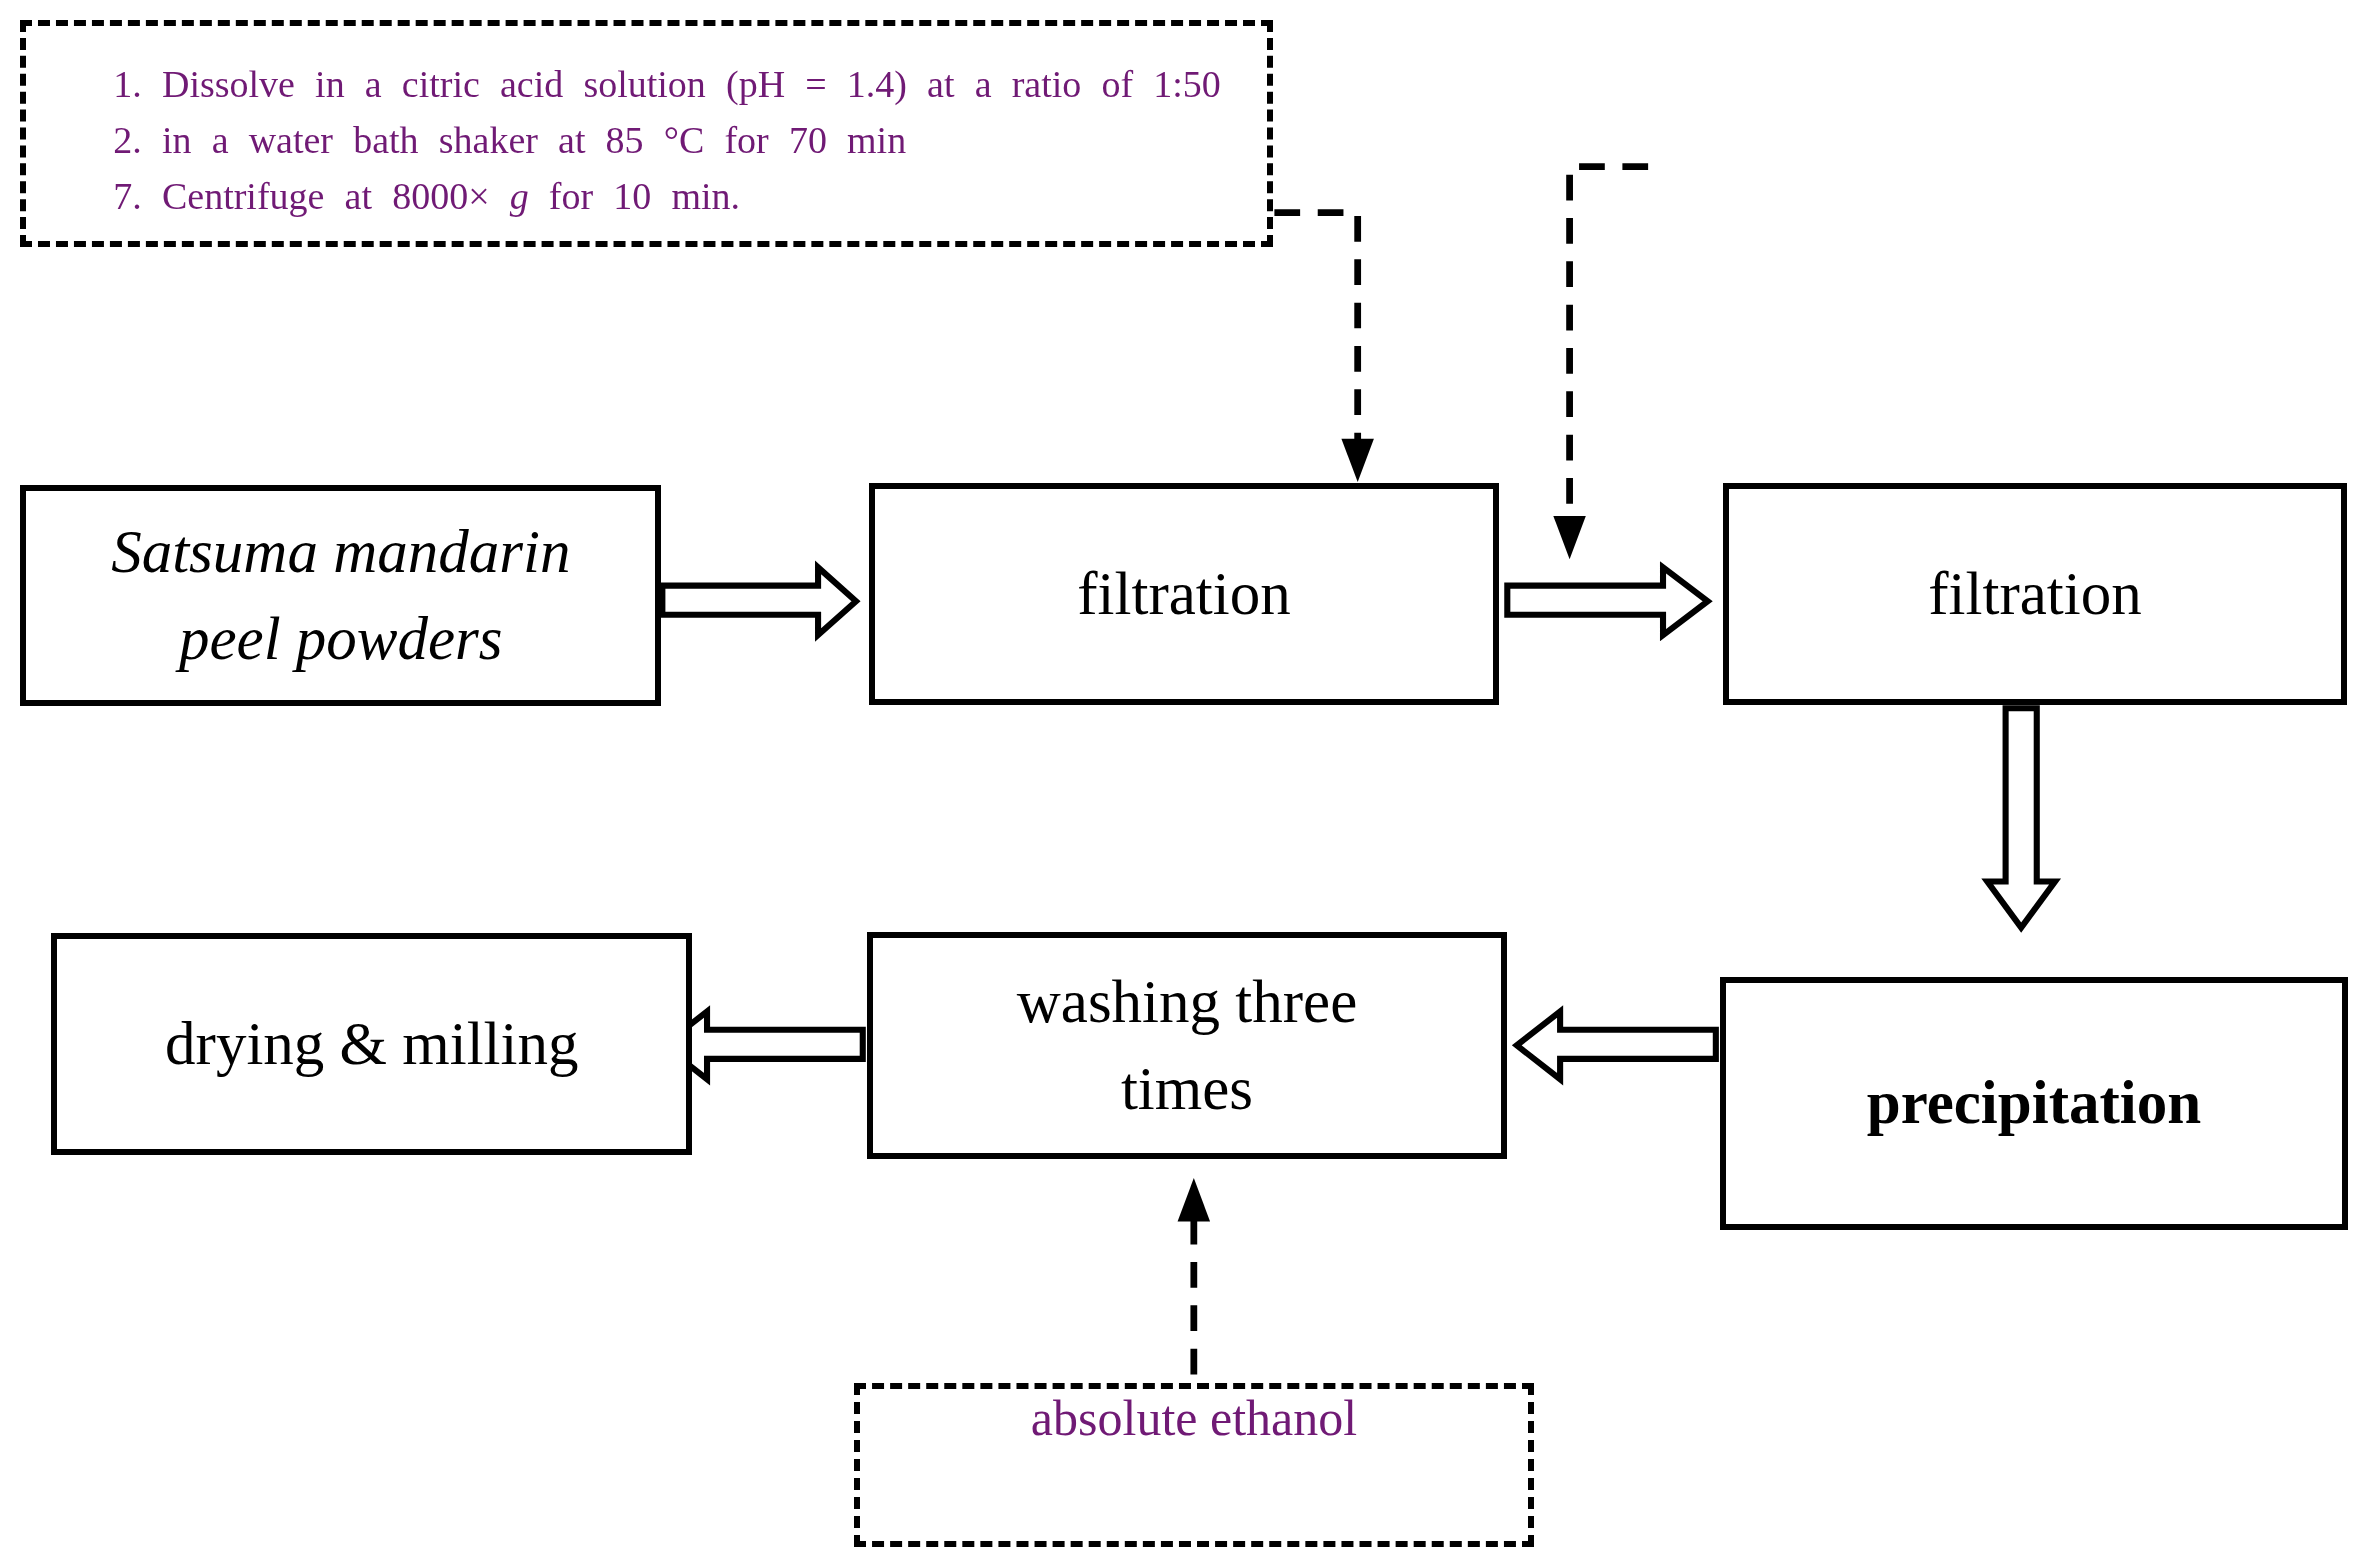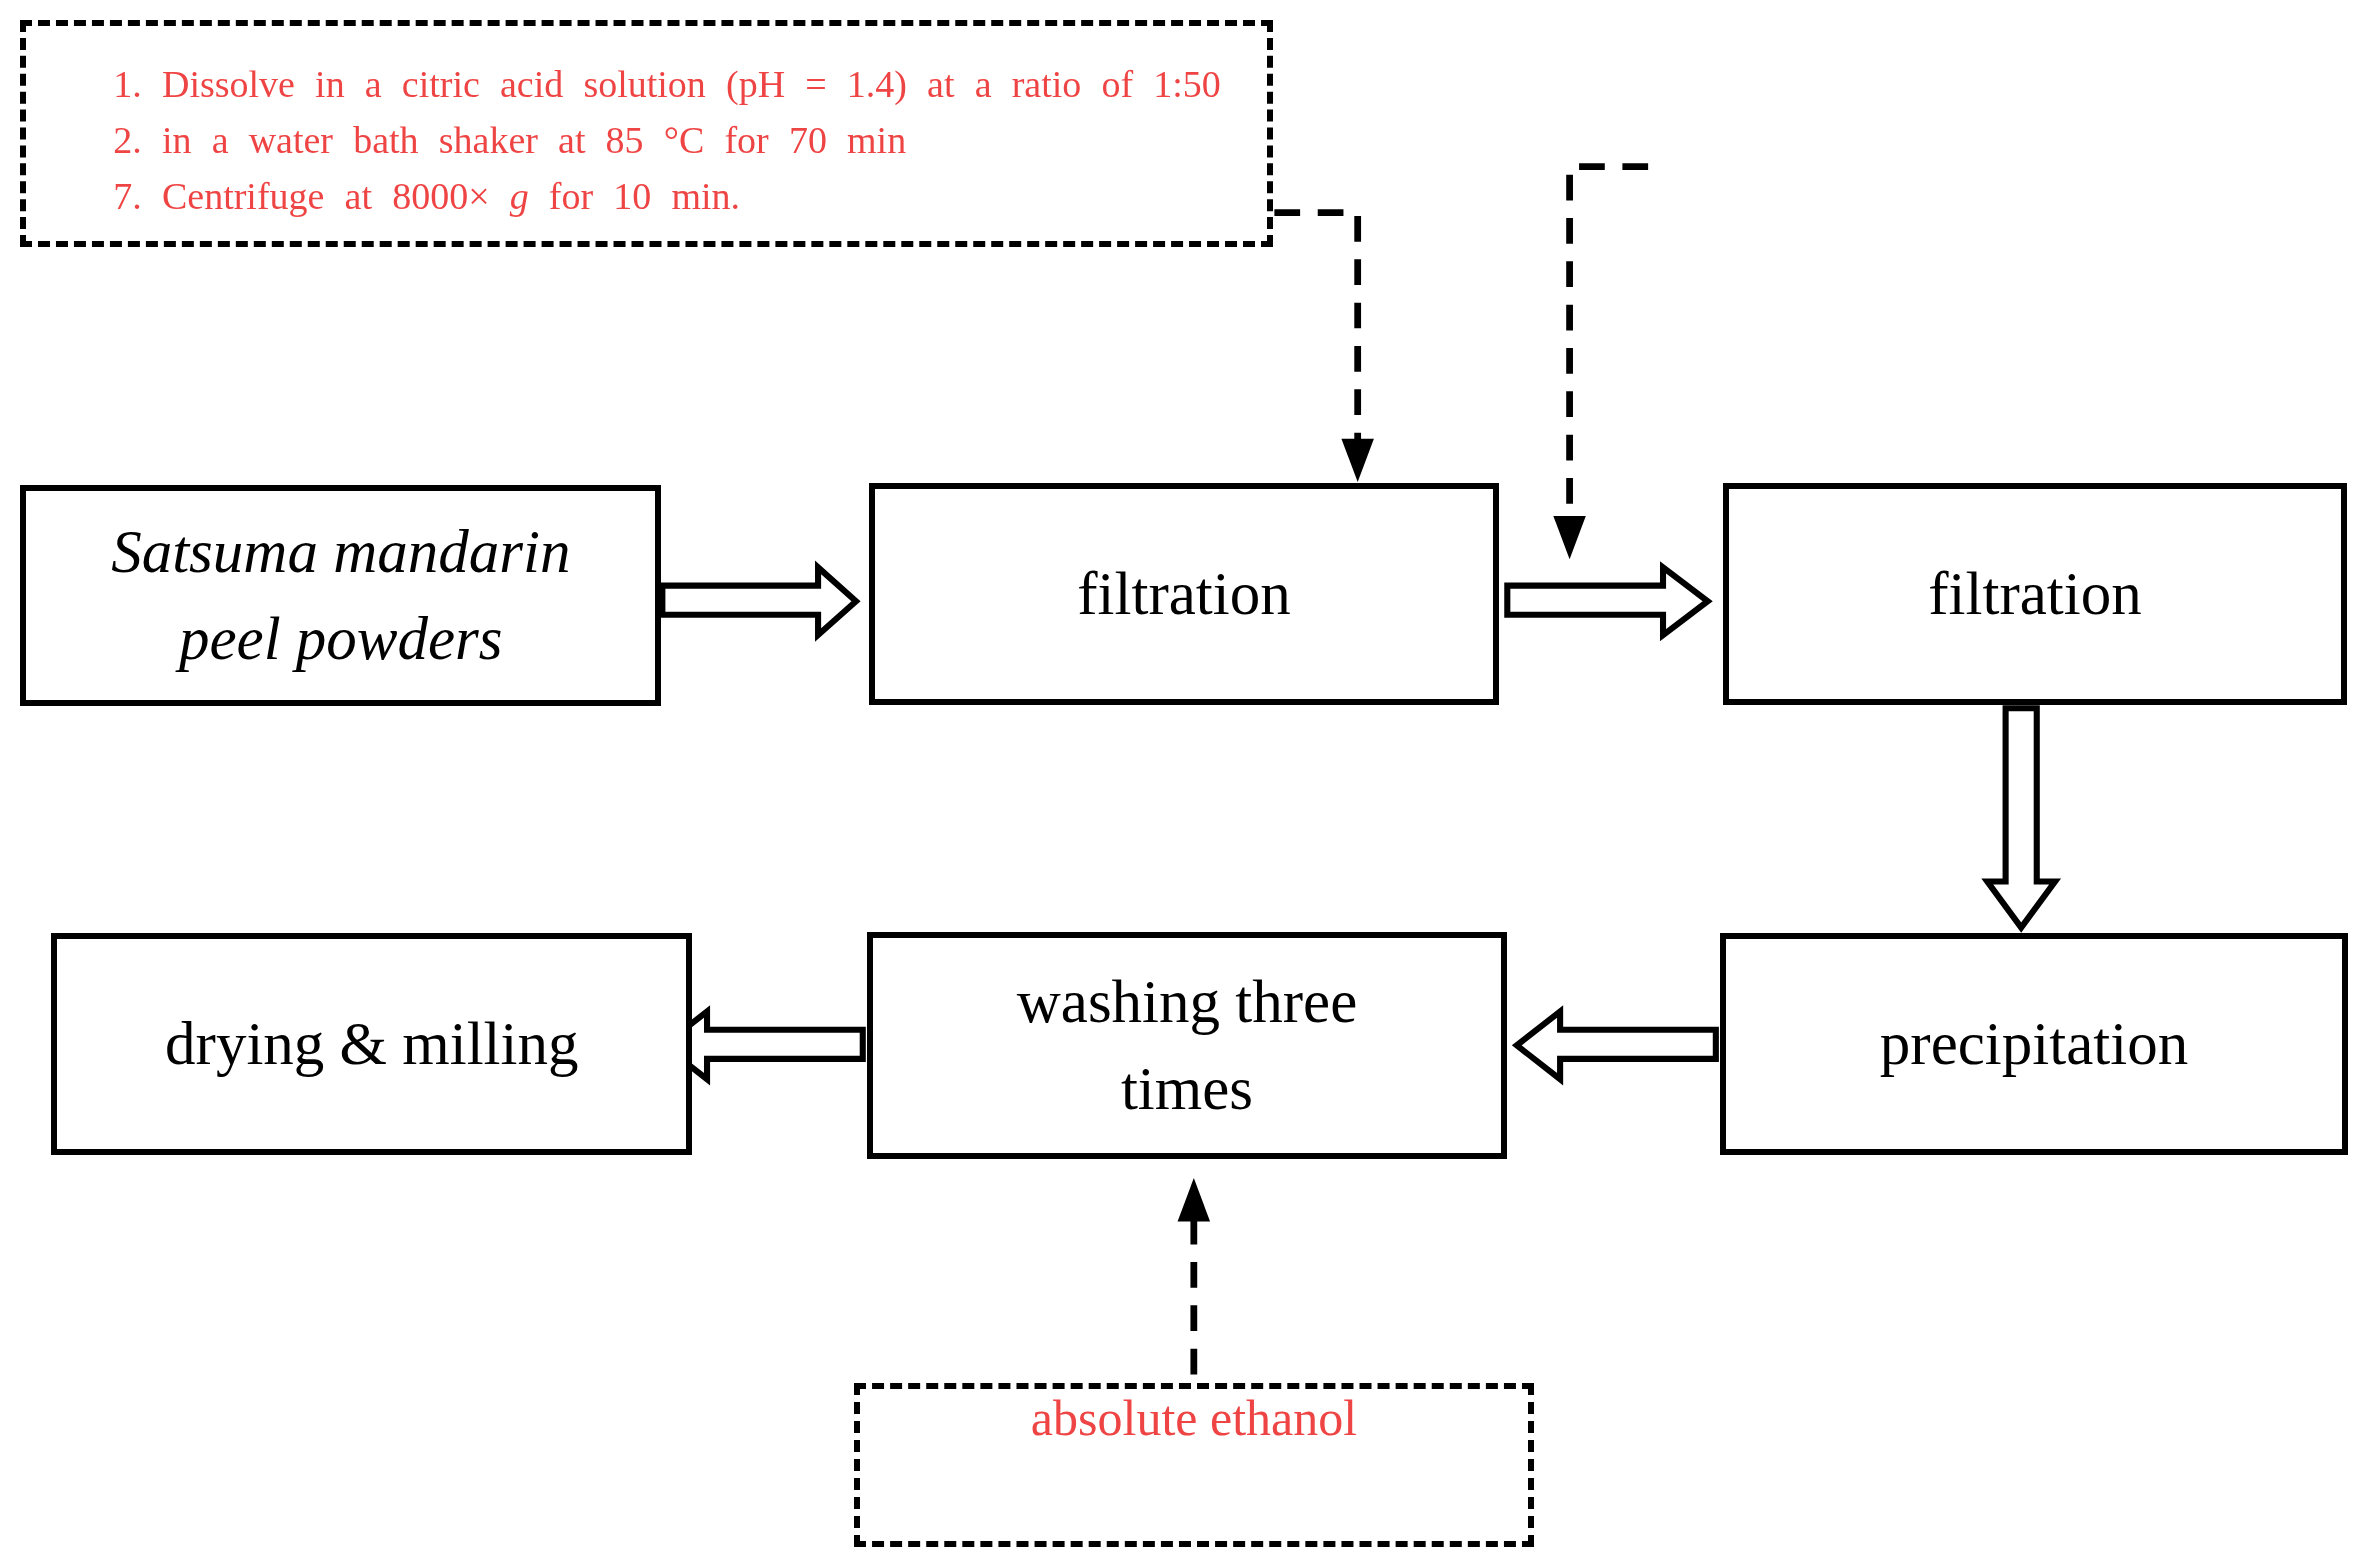--- a/index.html
+++ b/index.html
@@ -34,21 +34,21 @@
     font-size: 61px;
     line-height: 1.42;
     color: #000000;
   }
   .note {
     position: absolute;
     box-sizing: border-box;
     border: 6.8px dashed #000000;
     background: #ffffff;
     font-size: 38px;
-    color: #ef4444;
+    color: #701a75;
   }
   #note-steps {
     left: 20.3px; top: 20.3px;
     width: 1253px; height: 227px;
     padding: 30px 20.3px 0 87px;
     line-height: 56px;
     word-spacing: 0.28em;
     white-space: nowrap;
   }
   #note-supernatant {
@@ -66,21 +66,21 @@
     display: flex;
     align-items: flex-start;
     justify-content: center;
     font-size: 50px;
   }
   #box-source       { left: 20.3px;   top: 485px;  width: 641px; height: 221px; padding: 0 37px; font-style: italic; }
   #box-extraction   { left: 869px; top: 483px;  width: 630px; height: 222px; }
   #box-filtration   { left: 1723px; top: 483px;  width: 624px; height: 222px; text-align: center; }
   #box-drying       { left: 20.3px;   top: 933px; width: 641px; height: 222px; margin-left: 31px; }
   #box-washing      { left: 867px; top: 932px; width: 640px; height: 227px; padding: 0 85px; }
-  #box-precipitation{ left: 1720px; top: 933px; width: 628px; height: 222px; }
+  #box-precipitation{ left: 1720px; top: 977px; width: 628px; height: 253px; font-weight: bold; }
   .italic { font-style: italic; }
   .blockarrow { fill: #ffffff; stroke: #000000; stroke-width: 9; stroke-linejoin: miter; }
   .dashline   { fill: none; stroke: #000000; stroke-width: 10; stroke-dasharray: 38 26; }
   .dashhead   { fill: #000000; stroke: none; }
 </style>
 </head>
 <body>
 
 <div id="canvas">
 

